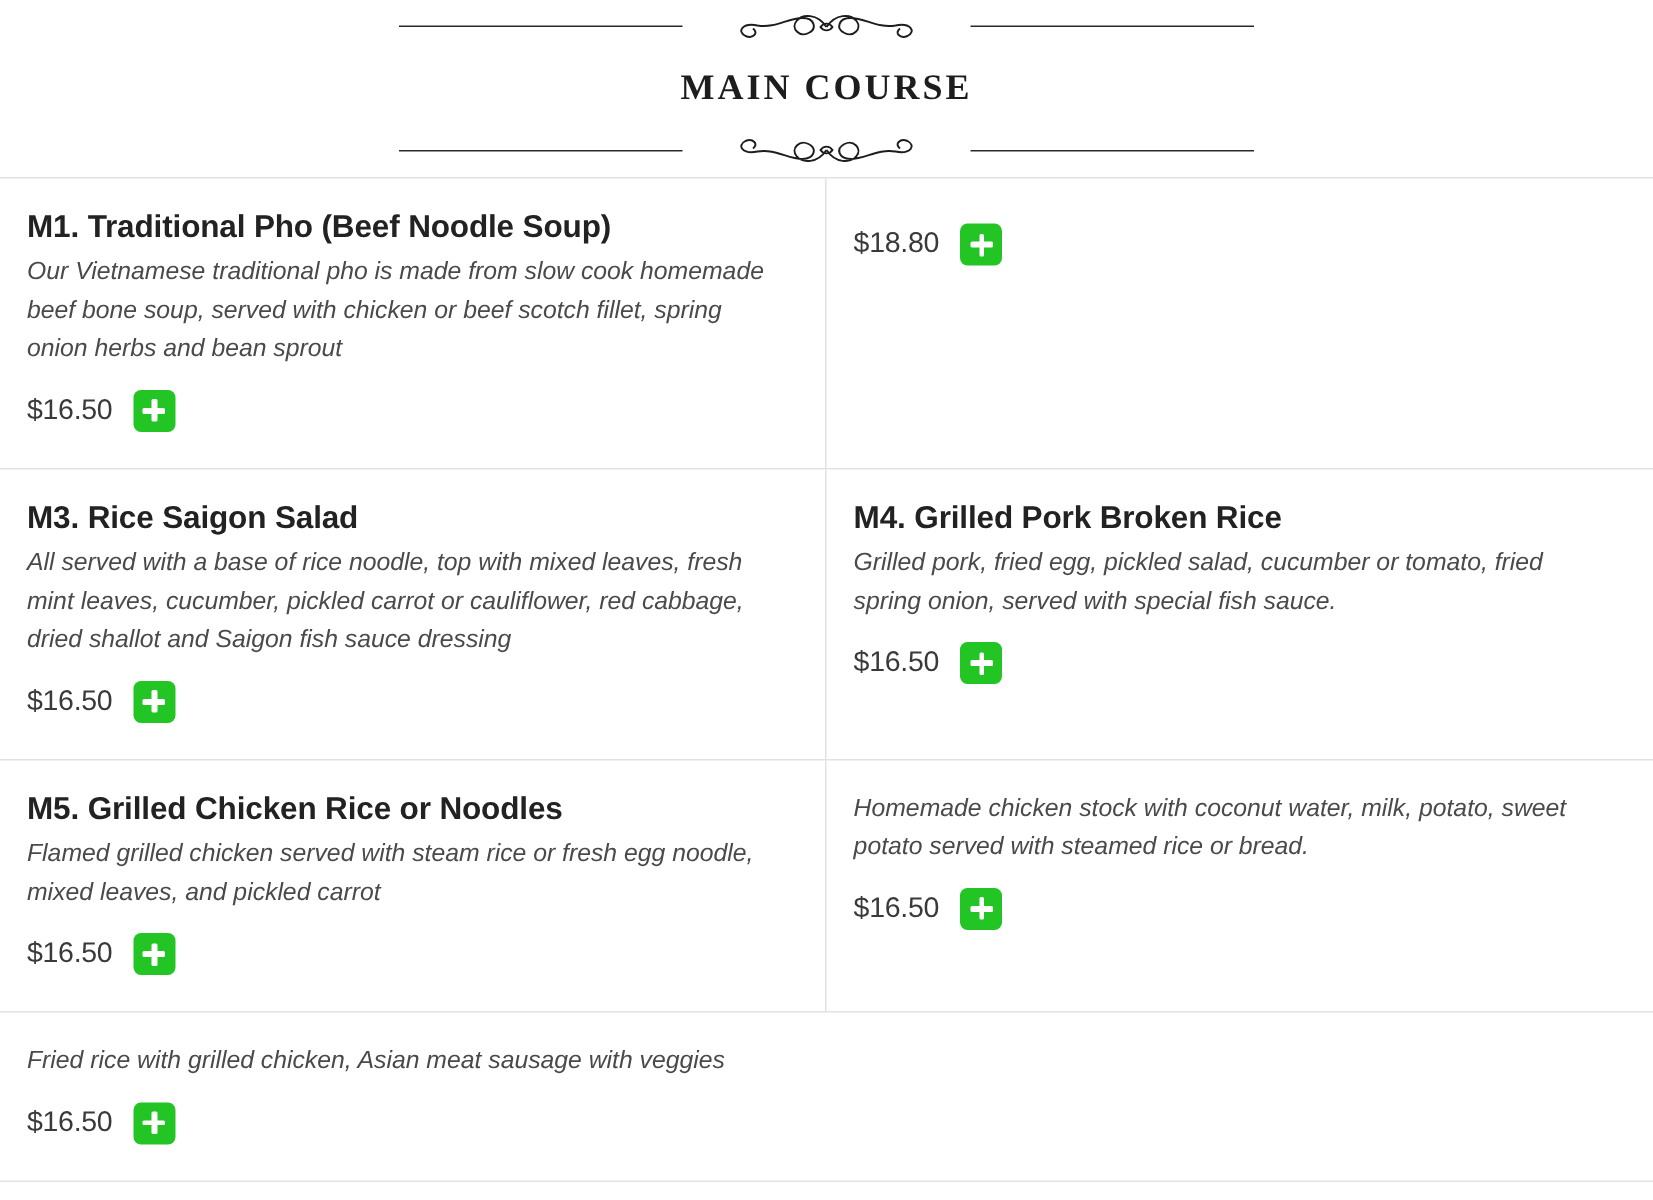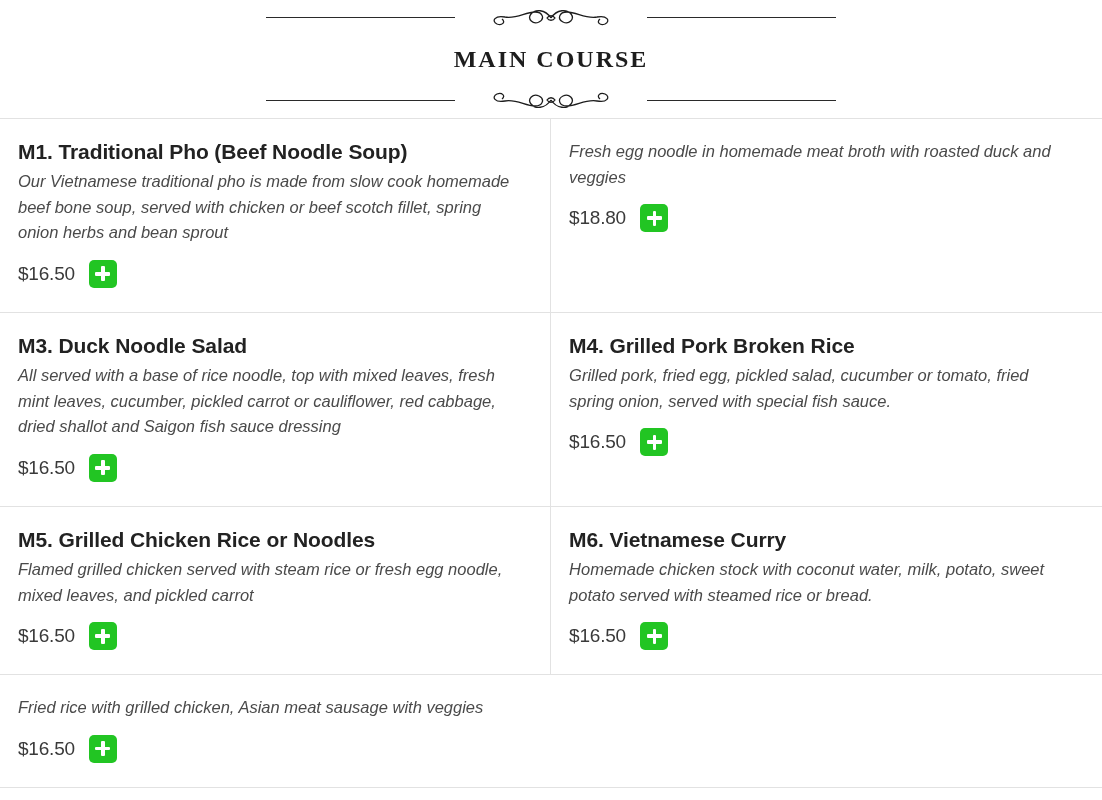--- a/index.html
+++ b/index.html
@@ -184,33 +184,32 @@
       <h2 class="item-name">M1. Traditional Pho (Beef Noodle Soup)</h2>
       <p class="item-desc">Our Vietnamese traditional pho is made from slow cook homemade beef bone soup, served with chicken or beef scotch fillet, spring onion herbs and bean sprout</p>
       <div class="price-row">
         <span class="item-price">$16.50</span>
         <button class="add-button">
           <span class="plus"></span>
         </button>
       </div>
     </div>
     <div class="menu-cell">
-      <p class="item-desc">Fresh egg noodle in homemade meat broth with roasted duck and veggies</p>
       <div class="price-row">
         <span class="item-price">$18.80</span>
         <button class="add-button">
           <span class="plus"></span>
         </button>
       </div>
     </div>
   </div>
 
   <div class="menu-row">
     <div class="menu-cell left">
-      <h2 class="item-name">M3. Duck Noodle Salad</h2>
+      <h2 class="item-name">M3. Rice Saigon Salad</h2>
       <p class="item-desc">All served with a base of rice noodle, top with mixed leaves, fresh mint leaves, cucumber, pickled carrot or cauliflower, red cabbage, dried shallot and Saigon fish sauce dressing</p>
       <div class="price-row">
         <span class="item-price">$16.50</span>
         <button class="add-button">
           <span class="plus"></span>
         </button>
       </div>
     </div>
     <div class="menu-cell">
       <h2 class="item-name">M4. Grilled Pork Broken Rice</h2>
@@ -229,21 +228,20 @@
       <h2 class="item-name">M5. Grilled Chicken Rice or Noodles</h2>
       <p class="item-desc">Flamed grilled chicken served with steam rice or fresh egg noodle, mixed leaves, and pickled carrot</p>
       <div class="price-row">
         <span class="item-price">$16.50</span>
         <button class="add-button">
           <span class="plus"></span>
         </button>
       </div>
     </div>
     <div class="menu-cell">
-      <h2 class="item-name">M6. Vietnamese Curry</h2>
       <p class="item-desc">Homemade chicken stock with coconut water, milk, potato, sweet potato served with steamed rice or bread.</p>
       <div class="price-row">
         <span class="item-price">$16.50</span>
         <button class="add-button">
           <span class="plus"></span>
         </button>
       </div>
     </div>
   </div>
 

